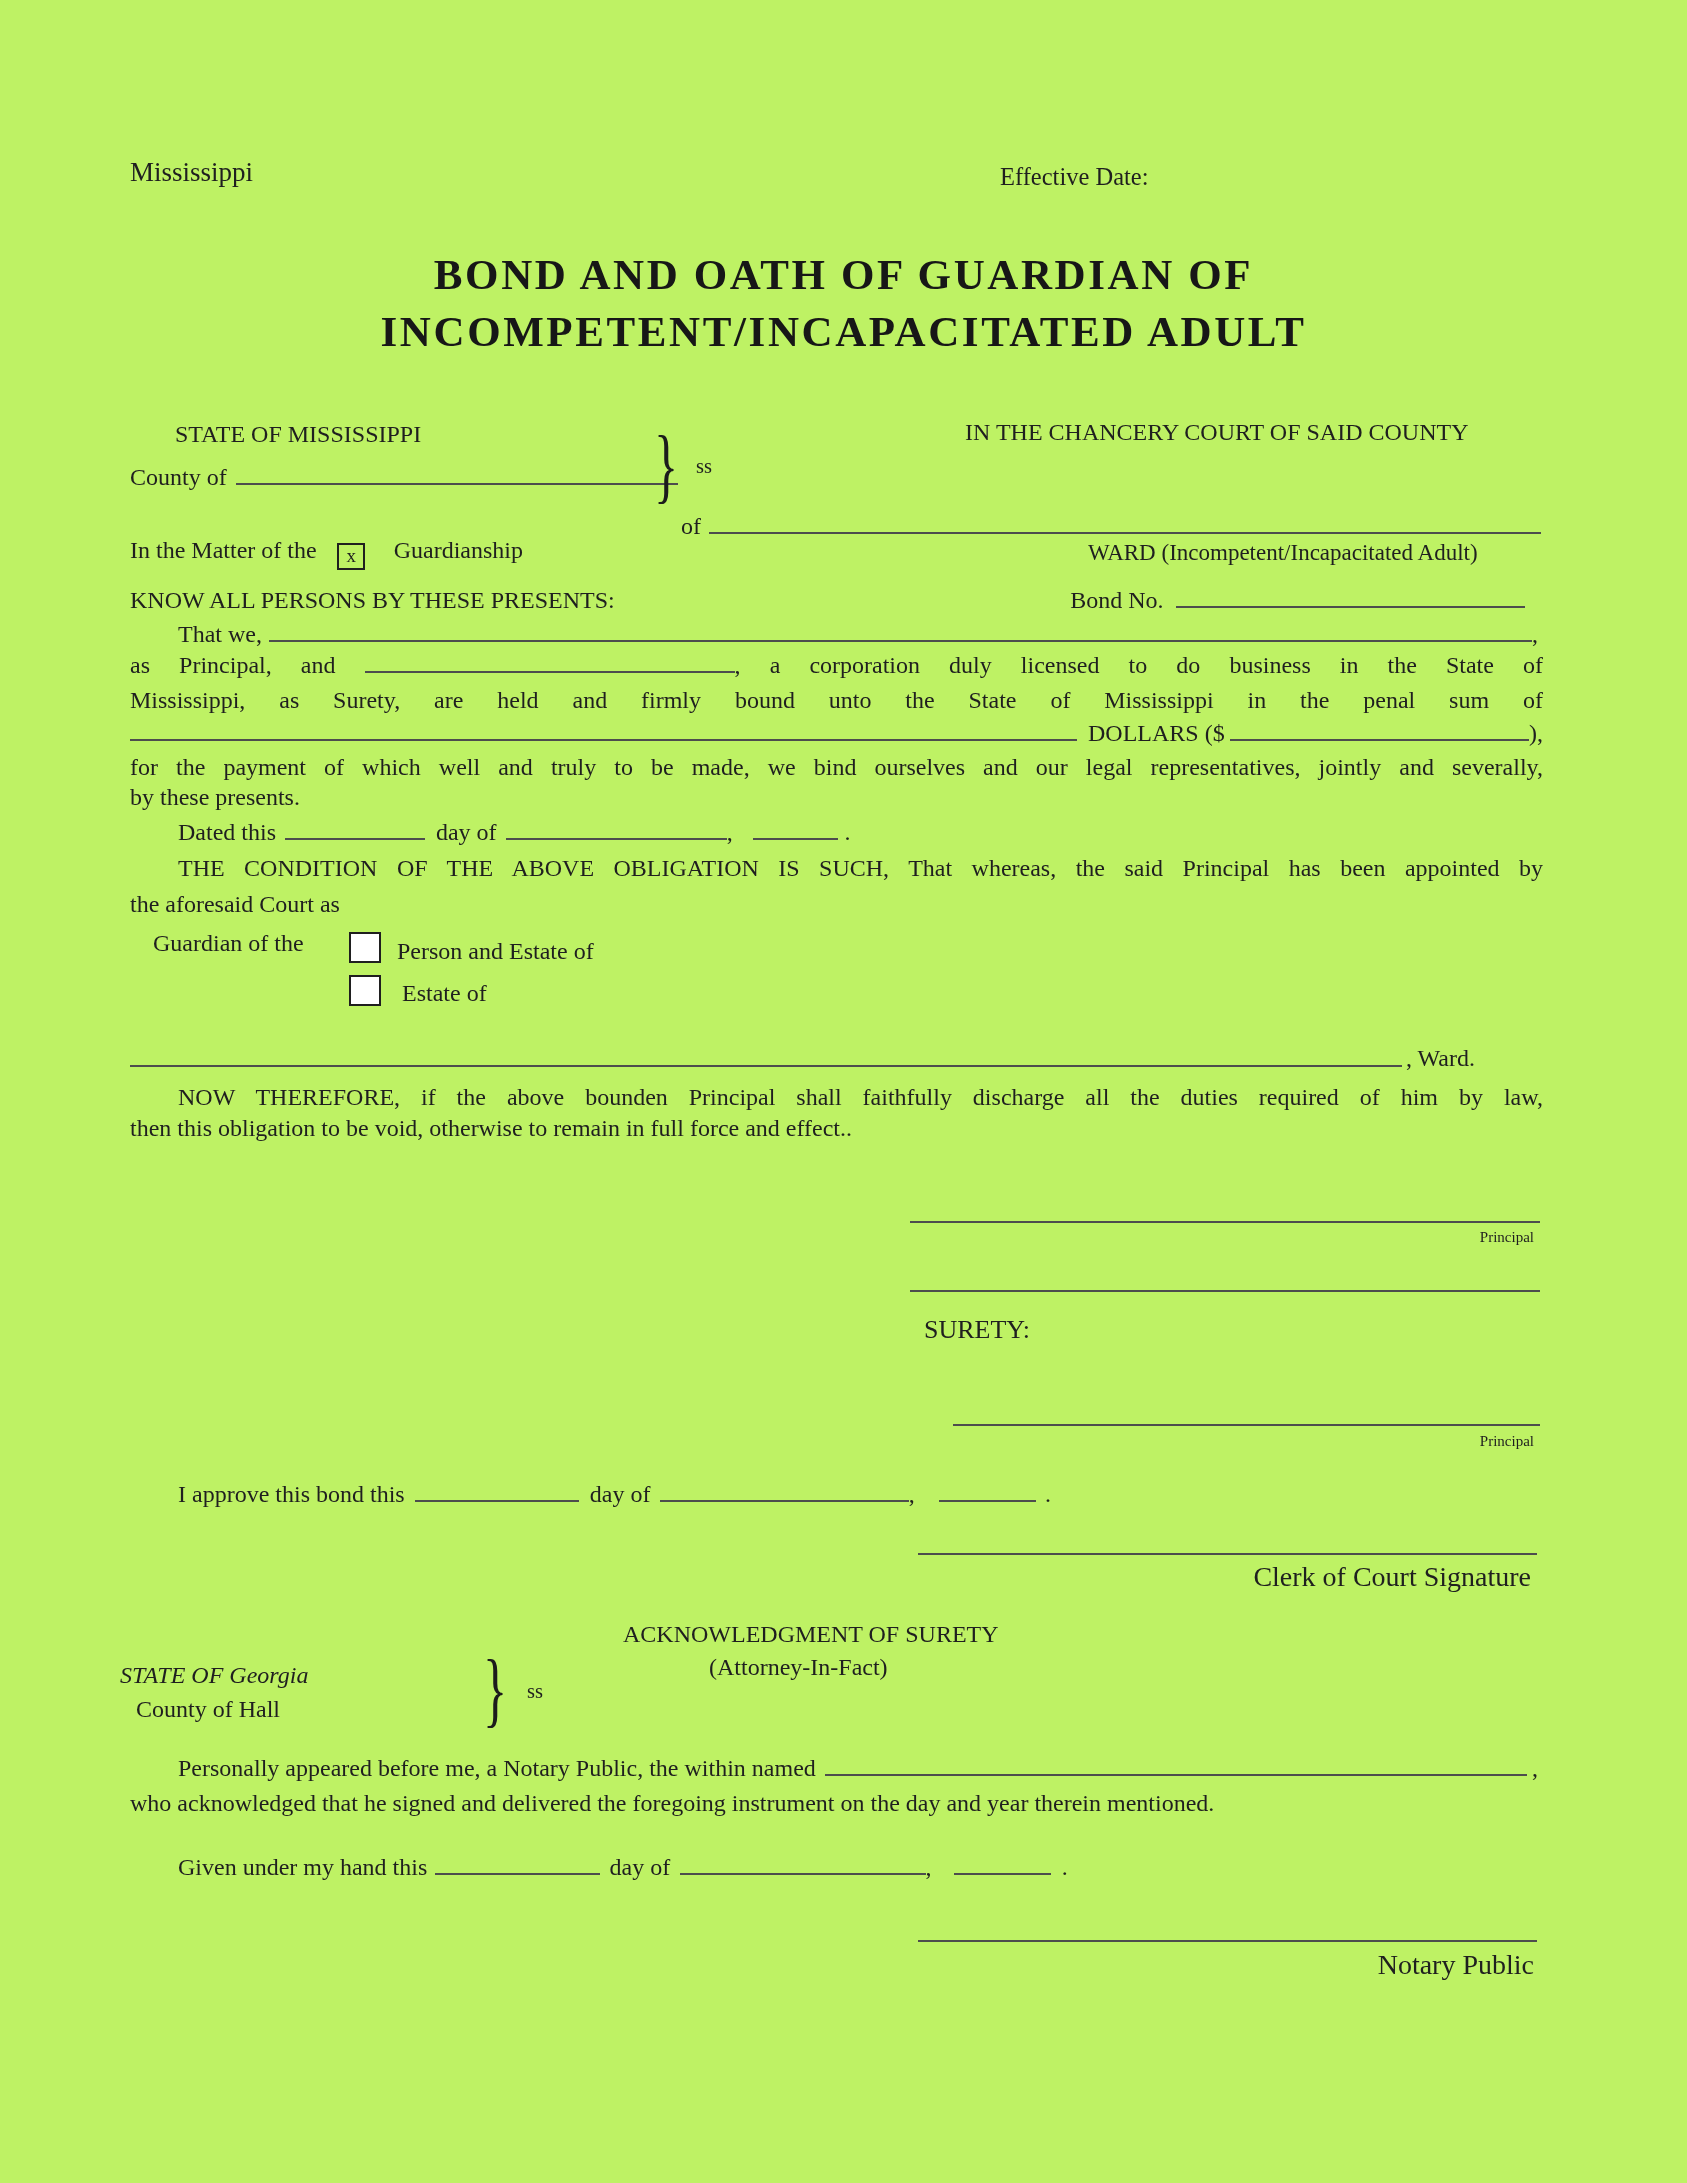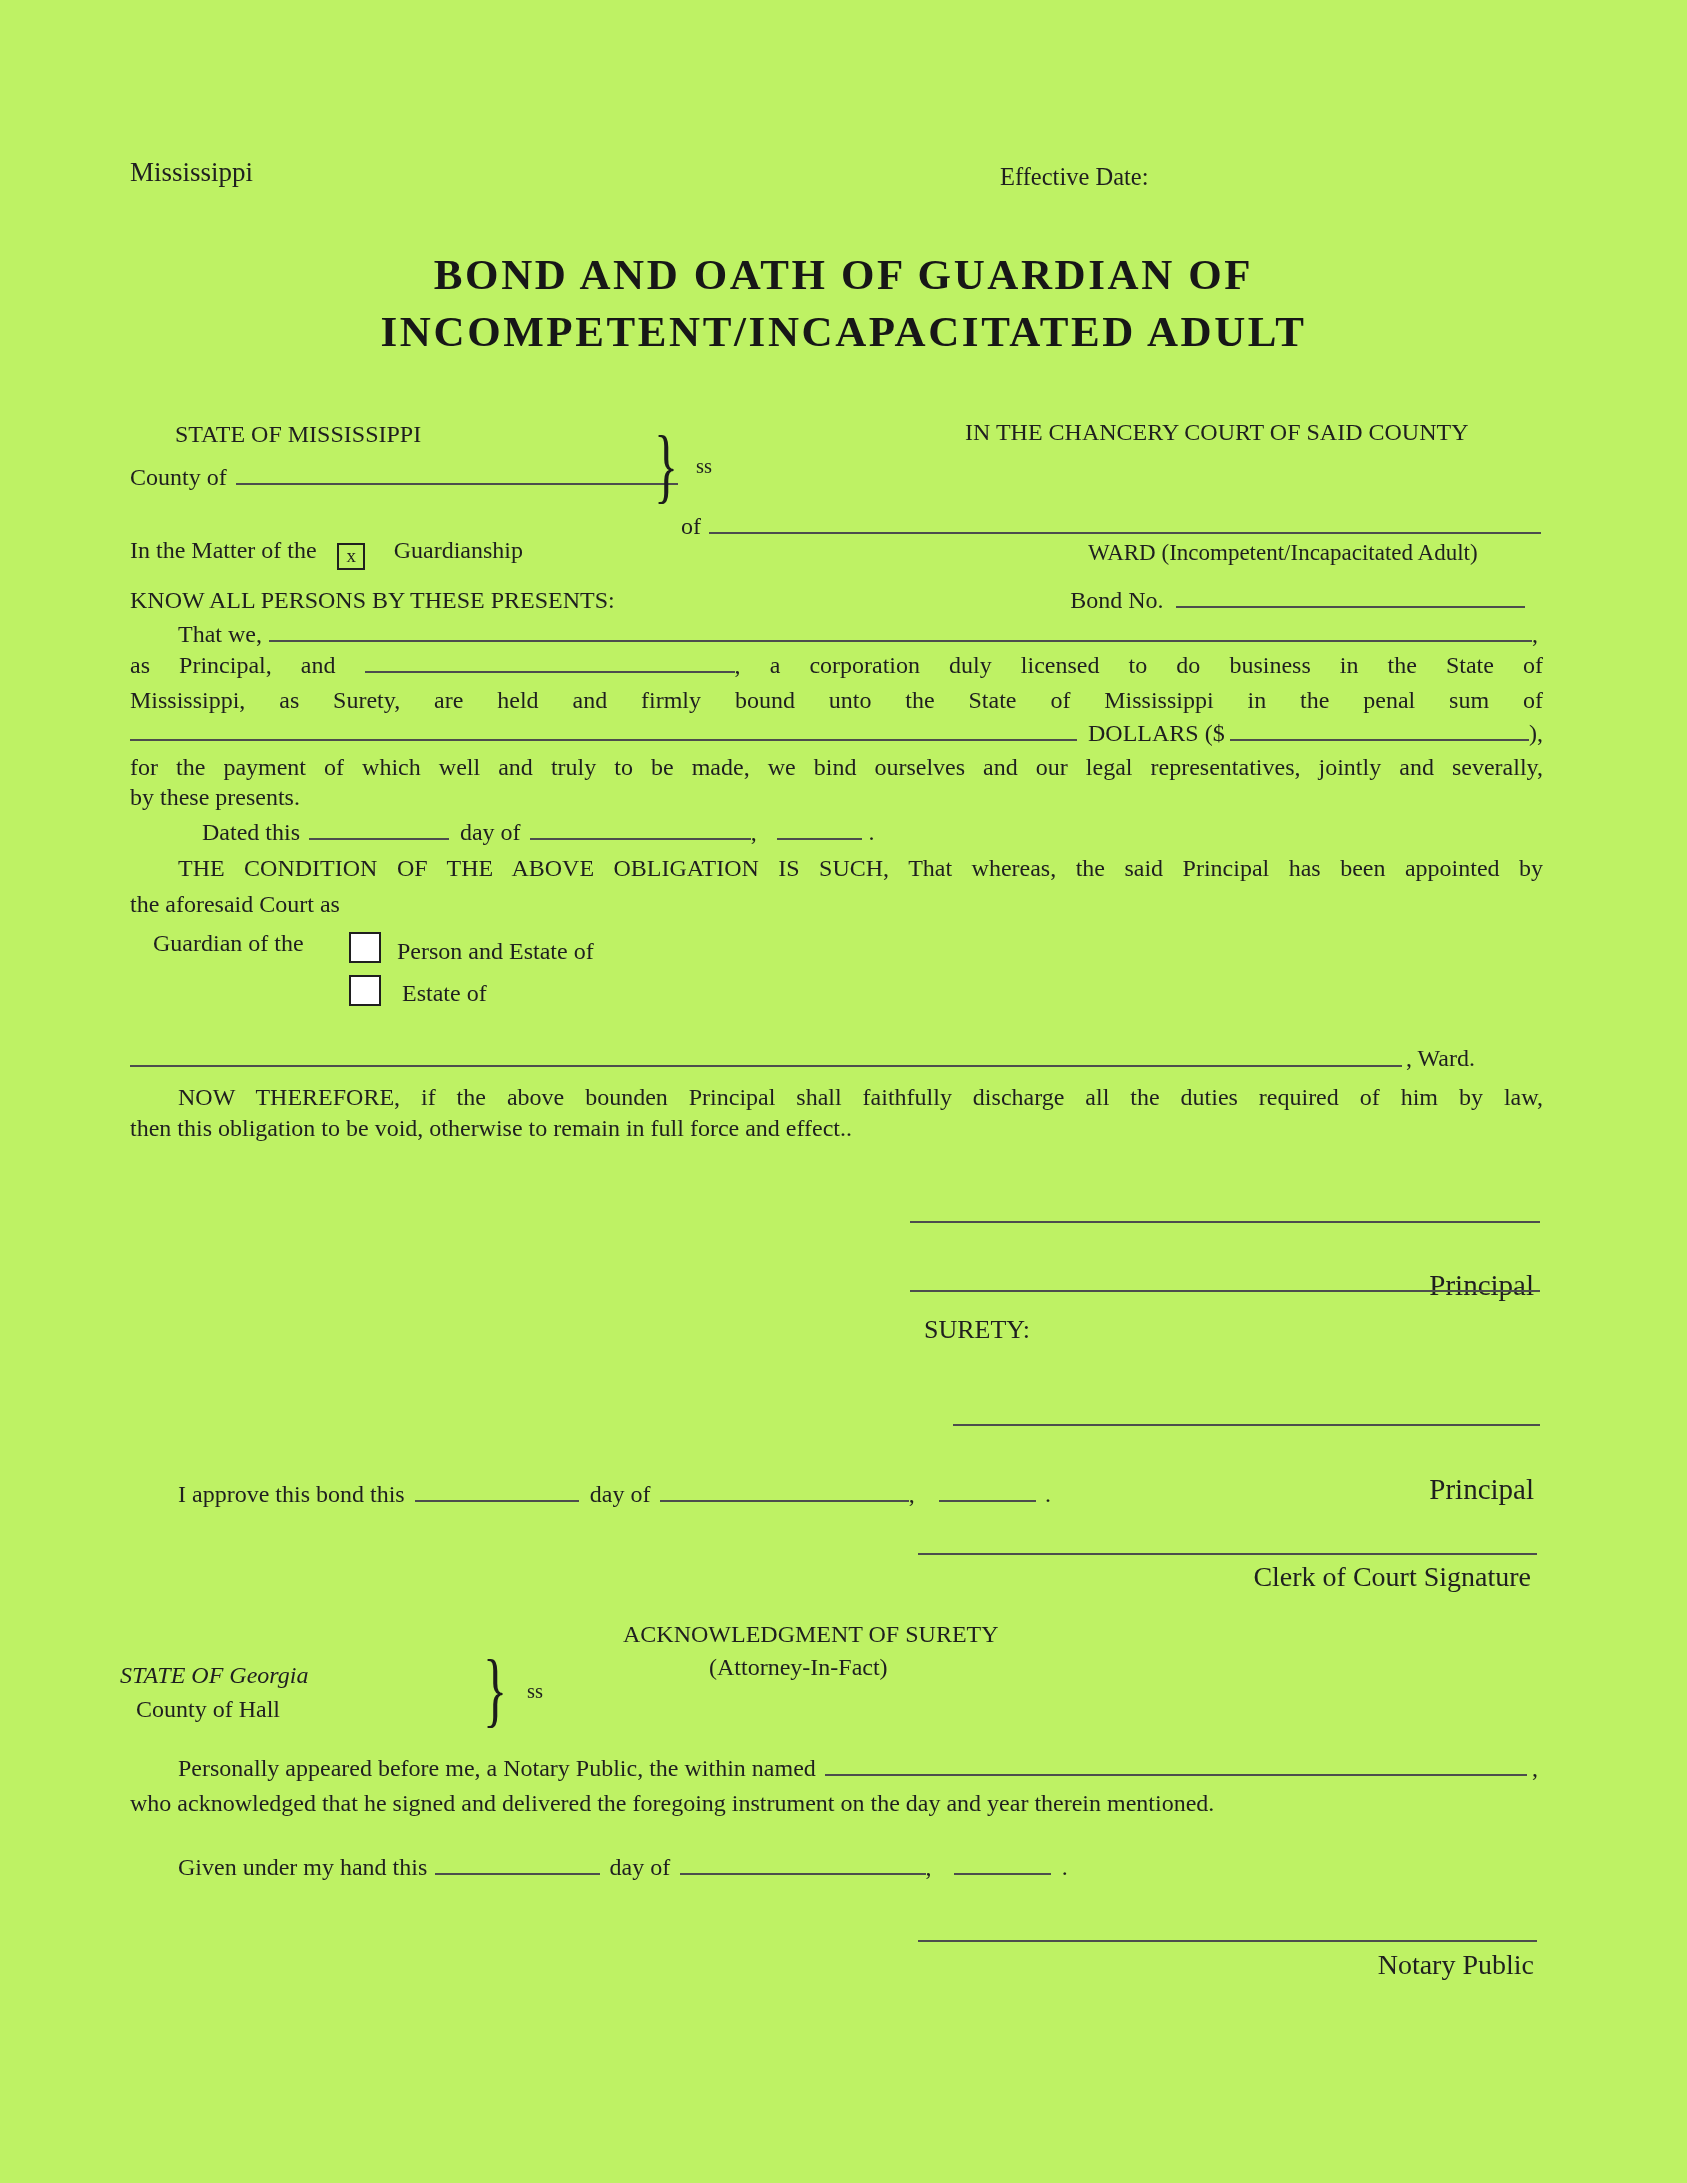--- a/index.html
+++ b/index.html
@@ -16,21 +16,21 @@
   .sigline { position:absolute; height:0; border-bottom:2px solid #4d4d4d; }
   .title { position:absolute; left:0; top:246px; width:1687px; text-align:center;
            font-weight:700; font-size:43px; letter-spacing:2.6px; line-height:57px; color:#171717; }
   .cb { position:absolute; width:28px; height:26.5px; border:2.6px solid #1f1f1f; background:#fff;
         display:flex; align-items:center; justify-content:center; }
   .cb-inline { display:inline-block; width:24px; height:22.5px; border:2px solid #1f1f1f;
         text-align:center; font-size:19px; line-height:22.5px; vertical-align:-4px; }
   .brace { position:absolute; font-size:81px; line-height:99px; font-weight:400; color:#1c1c1c;
            transform:scaleX(0.62) scaleY(1.02); transform-origin:left top; }
   .small-caps-head { font-size:24px; }
-  .sig-label { font-size:29px;margin-top:40px; }
+  .sig-label { font-size:15px; }
 </style>
 </head>
 <body>
 
 <div class="page">
 
   <div class="abs" style="left:130px; top:157px; font-size:27px;">Mississippi</div>
   <div class="abs" style="left:1000px; top:163px; font-size:24.5px;">Effective Date:</div>
 
   <div class="title">
@@ -84,21 +84,21 @@
   <div class="abs fl" style="left:130px; top:720px; width:1413px;">
     <span class="blf" style="flex:1; margin-right:10.6px;"></span>
     <span>DOLLARS ($</span>
     <span class="blf" style="width:299px; margin-left:5.3px;"></span>
     <span>),</span>
   </div>
 
   <div class="abs just" style="left:130px; top:754px; width:1413px;">for the payment of which well and truly to be made, we bind ourselves and our legal representatives, jointly and severally,</div>
   <div class="abs" style="left:130px; top:784px;">by these presents.</div>
 
-  <div class="abs fl" style="left:178px; top:819px;margin-left:24px;">
+  <div class="abs fl" style="left:178px; top:819px;">
     <span>Dated this</span>
     <span class="blf" style="width:140px; margin-left:9.3px;"></span>
     <span style="margin-left:10.6px;">day of</span>
     <span class="blf" style="width:221px; margin-left:9.3px;"></span>
     <span>,</span>
     <span class="blf" style="width:85px; margin-left:20px;"></span>
     <span style="margin-left:6.6px;">.</span>
   </div>
 
   <div class="abs just" style="left:130px; top:855px; width:1413px; text-indent:48px;">THE CONDITION OF THE ABOVE OBLIGATION IS SUCH, That whereas, the said Principal has been appointed by</div>

